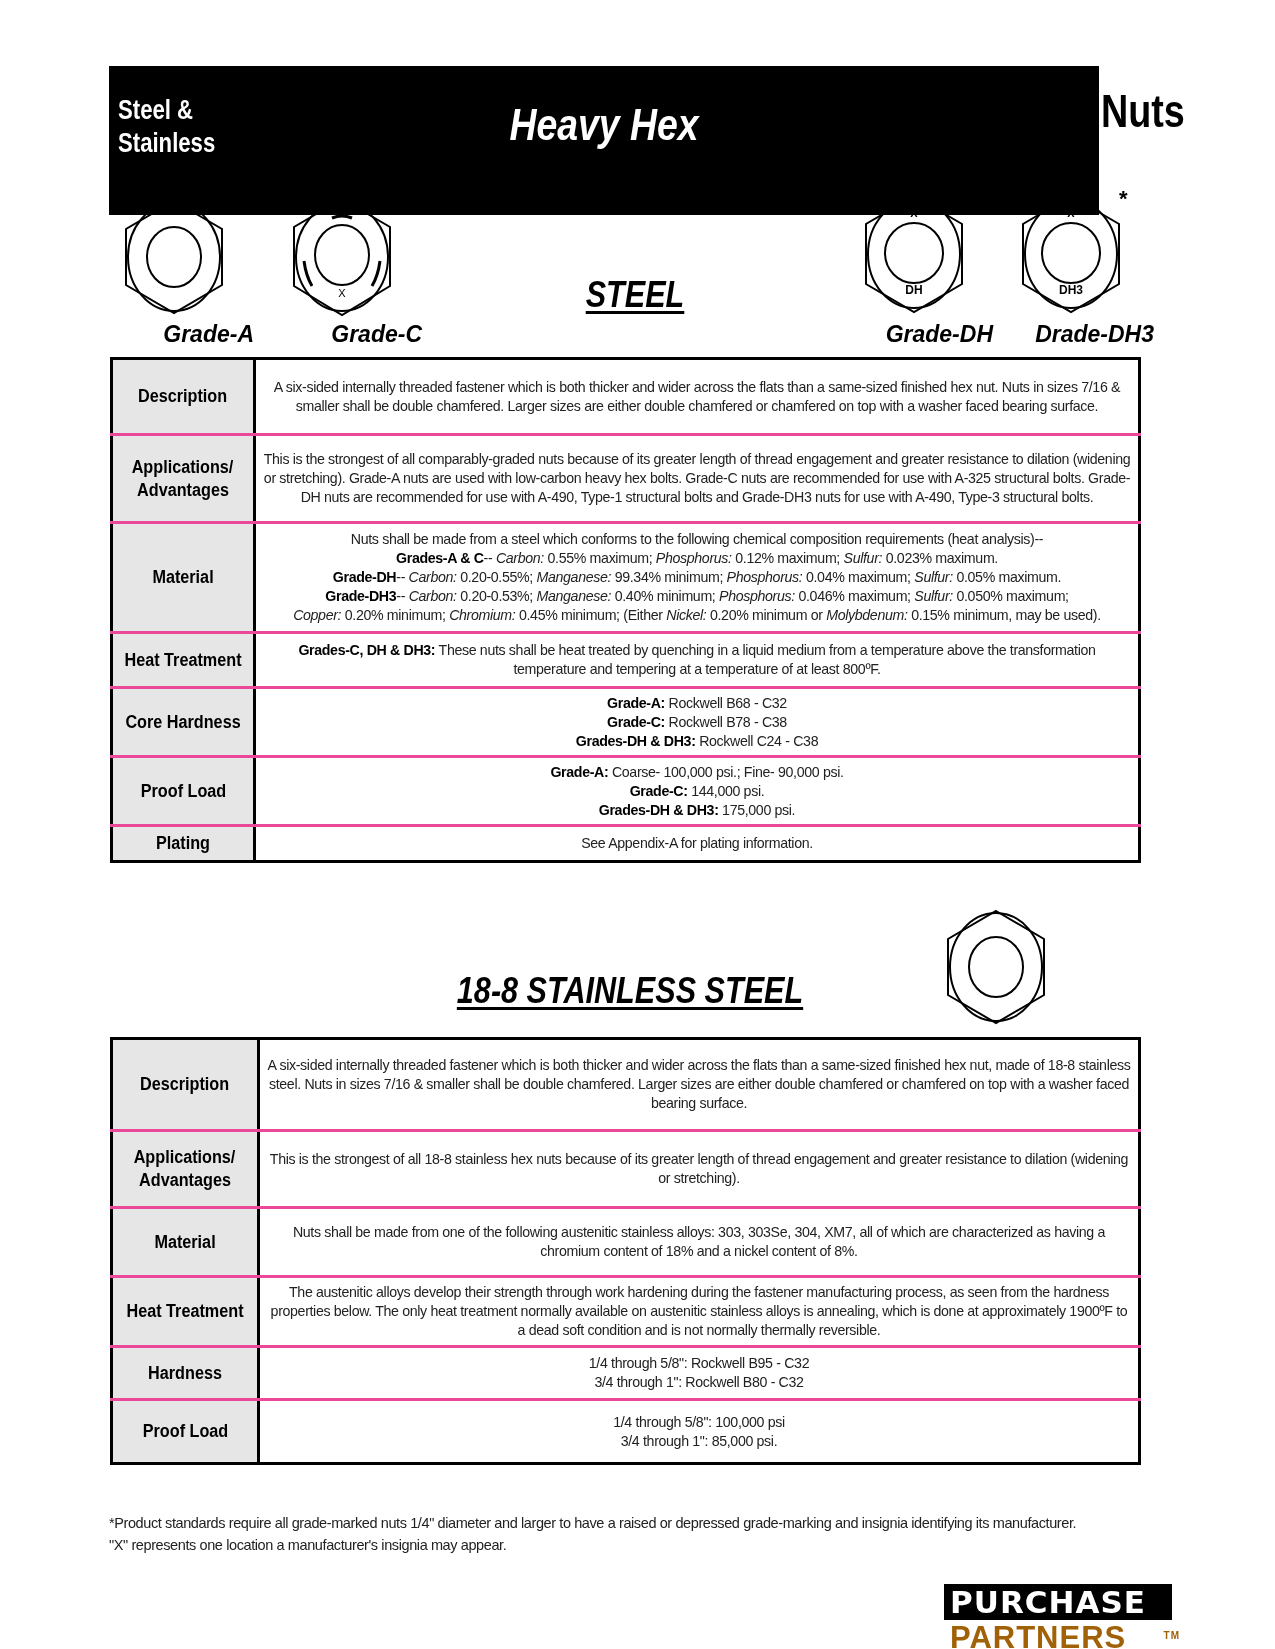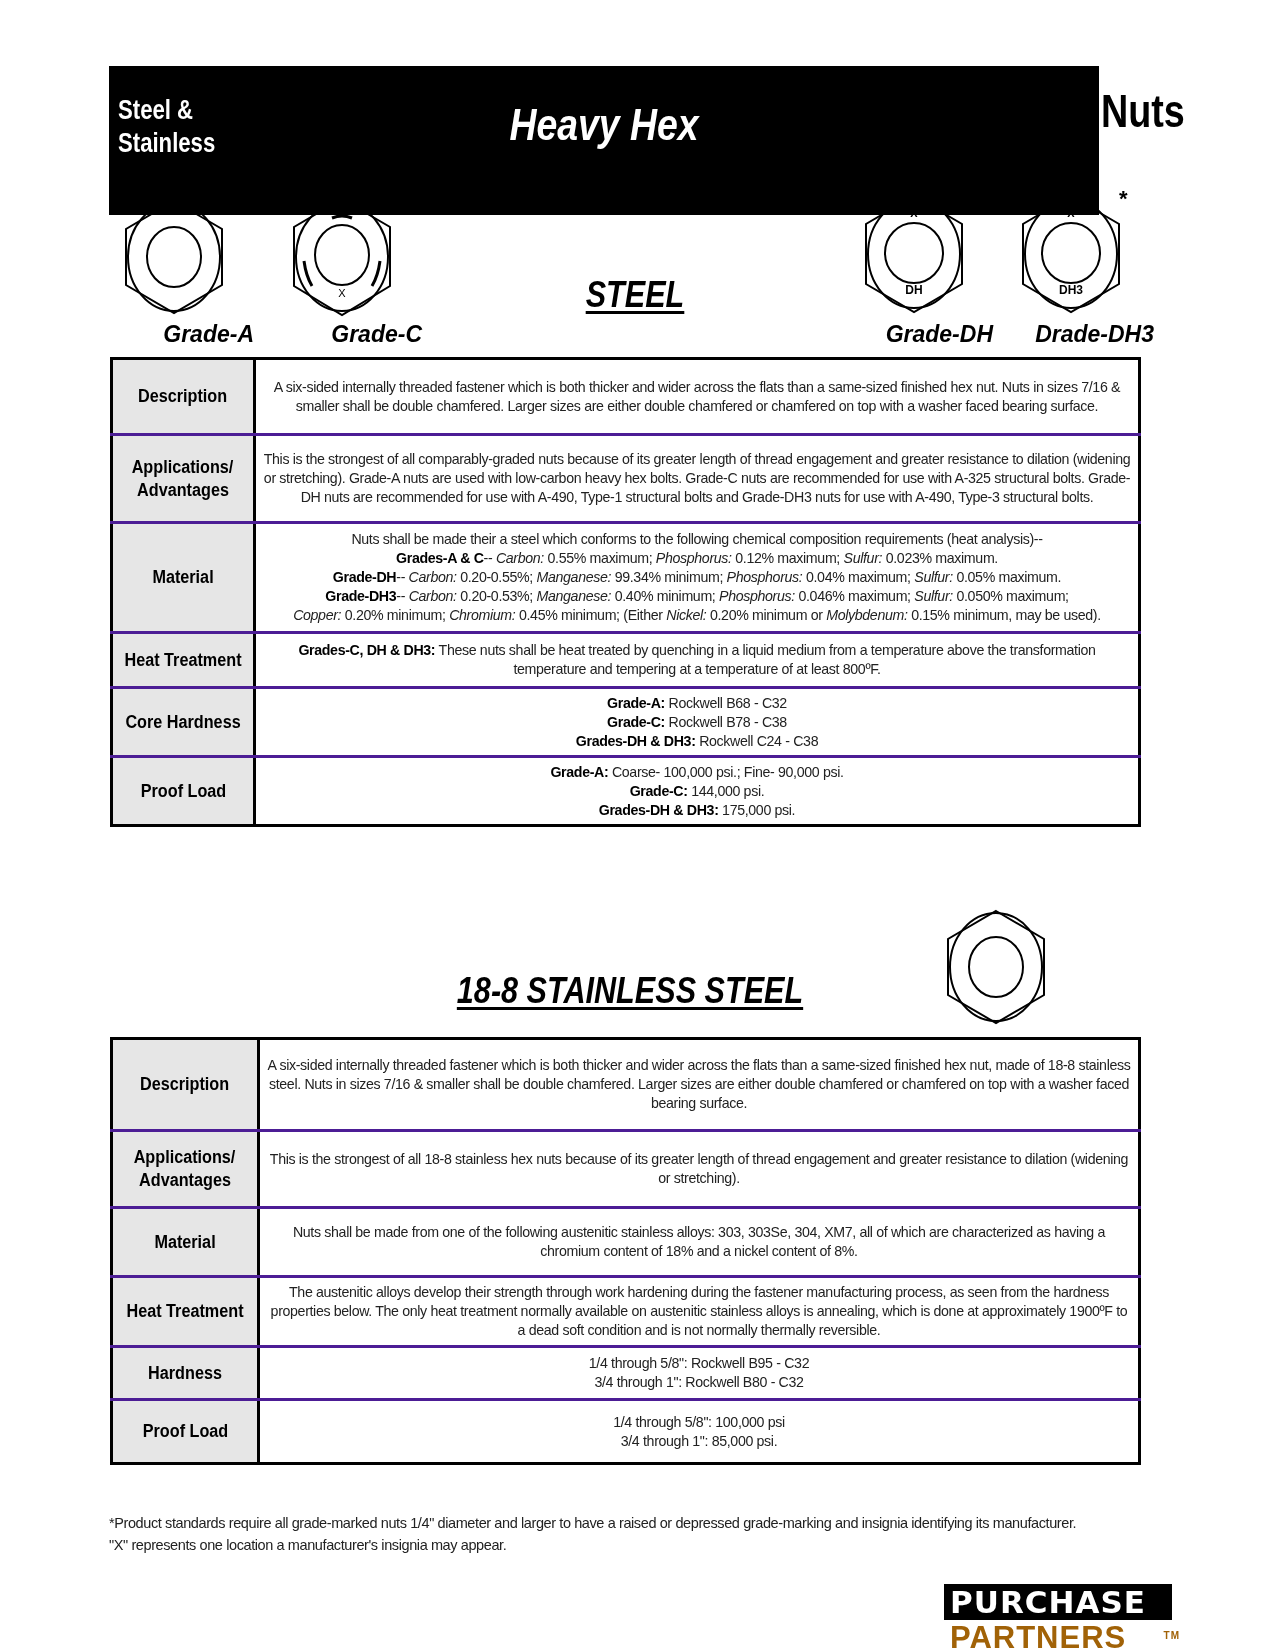--- a/index.html
+++ b/index.html
@@ -35,21 +35,21 @@
   .section-title {
     position: absolute; font-size: 36px; font-style: italic; font-weight: bold; color: #000;
     text-decoration: underline; text-decoration-thickness: 3px; text-underline-offset: 4px;
     transform: scaleX(0.85); transform-origin: center top; white-space: nowrap;
   }
 
   table.spec {
     position: absolute; border-collapse: collapse; border: 3px solid #000;
     table-layout: fixed;
   }
-  table.spec td { border-bottom: 3px solid #4c1d95; vertical-align: middle; }
+  table.spec td { border-bottom: 3px solid #ec4899; vertical-align: middle; }
   table.spec tr:last-child td { border-bottom: none; }
   table.spec td.label {
     background: #e6e6e6; border-right: 3px solid #000; text-align: center;
     font-weight: bold; font-size: 18px; line-height: 23px; color: #000;
     padding: 0 2px;
   }
   table.spec td.label span { display: inline-block; transform: scaleX(0.9); }
   table.spec td.content {
     text-align: center; font-size: 14.2px; line-height: 19px; color: #222;
     padding: 2px 6px; letter-spacing: -0.35px;
@@ -151,21 +151,21 @@
   <tr style="height:88px">
     <td class="label">
       <span>Applications/</span><br>
       <span>Advantages</span>
     </td>
     <td class="content">This is the strongest of all comparably-graded nuts because of its greater length of thread engagement and greater resistance to dilation (widening or stretching). Grade-A nuts are used with low-carbon heavy hex bolts. Grade-C nuts are recommended for use with A-325 structural bolts. Grade-DH nuts are recommended for use with A-490, Type-1 structural bolts and Grade-DH3 nuts for use with A-490, Type-3 structural bolts.</td>
   </tr>
   <tr style="height:110px">
     <td class="label"><span>Material</span></td>
     <td class="content">
-      <div>Nuts shall be made their a steel which conforms to the following chemical composition requirements (heat analysis)--</div>
+      <div>Nuts shall be made from a steel which conforms to the following chemical composition requirements (heat analysis)--</div>
       <div>
         <span class="b">Grades-A &amp; C</span>--
         <span class="i">Carbon:</span>
         <span>0.55% maximum;</span>
         <span class="i">Phosphorus:</span>
         <span>0.12% maximum;</span>
         <span class="i">Sulfur:</span>
         <span>0.023% maximum.</span>
       </div>
       <div>
@@ -222,20 +222,24 @@
     <td class="content">
       <div>
         <span class="b">Grade-A:</span>
         <span class="u">Coarse</span><span>- 100,000 psi.;</span>
         <span class="u">Fine</span><span>- 90,000 psi.</span>
       </div>
       <div><span class="b">Grade-C:</span> <span>144,000 psi.</span></div>
       <div><span class="b">Grades-DH &amp; DH3:</span> <span>175,000 psi.</span></div>
     </td>
   </tr>
+  <tr style="height:36px">
+    <td class="label"><span>Plating</span></td>
+    <td class="content">See Appendix-A for plating information.</td>
+  </tr>
 </tbody>
   </table>
 
 <div class="section-title" style="left:420px;top:970px;width:420px;text-align:center;">18-8 STAINLESS STEEL</div>
 <div class="nut" style="left:944px;top:908px;">
   <svg width="104" height="118" viewBox="0 0 104 118">
     <polygon points="52,3 100,31 100,87 52,115 4,87 4,31" fill="none" stroke="#000" stroke-width="2"></polygon>
     <ellipse cx="52" cy="59" rx="46" ry="54" fill="none" stroke="#000" stroke-width="2"></ellipse>
     <ellipse cx="52" cy="59" rx="27" ry="30" fill="none" stroke="#000" stroke-width="2"></ellipse>
   </svg>

